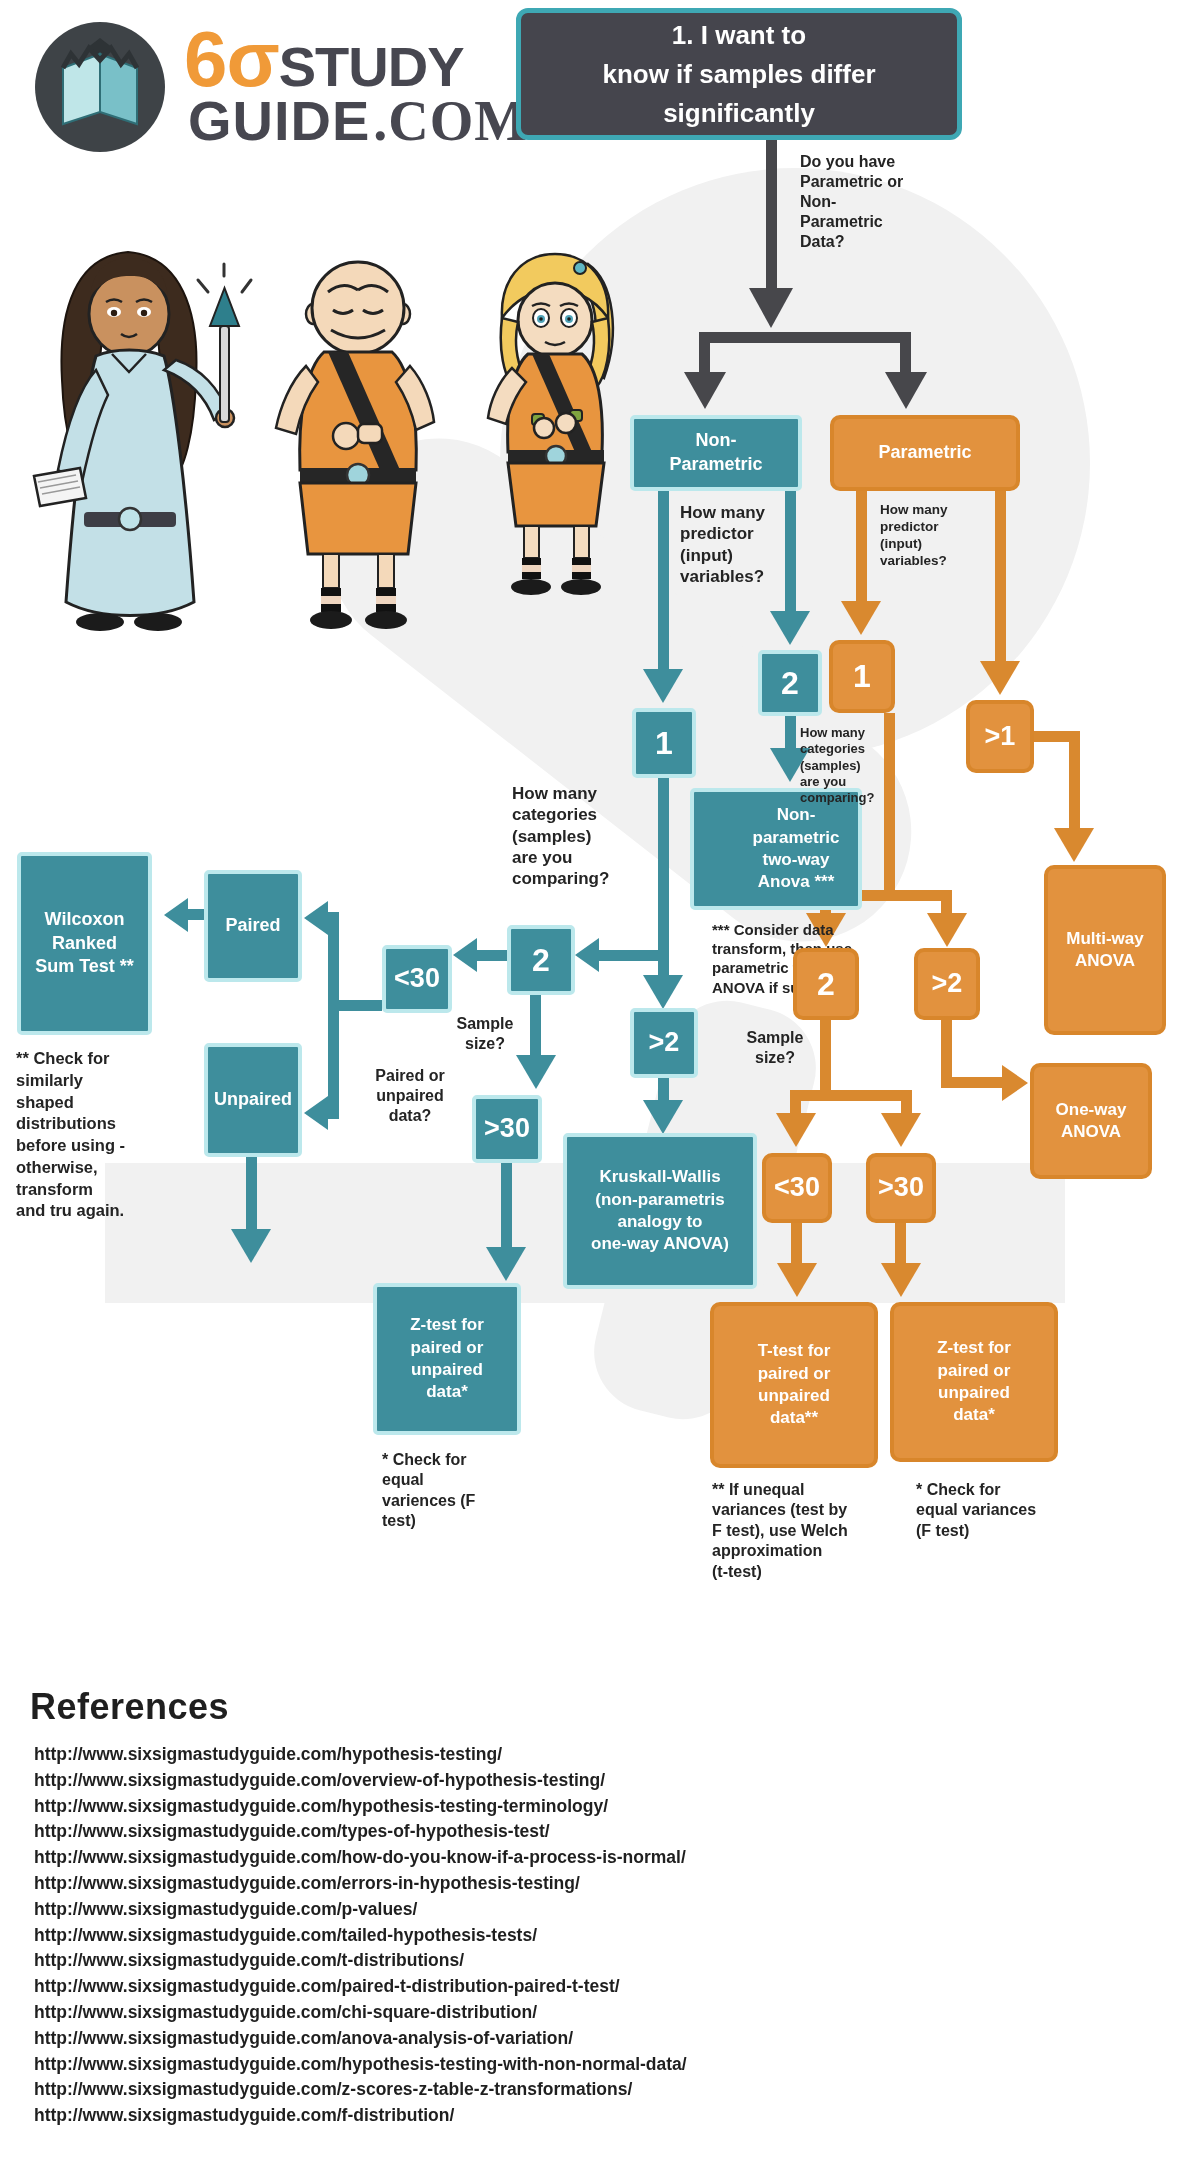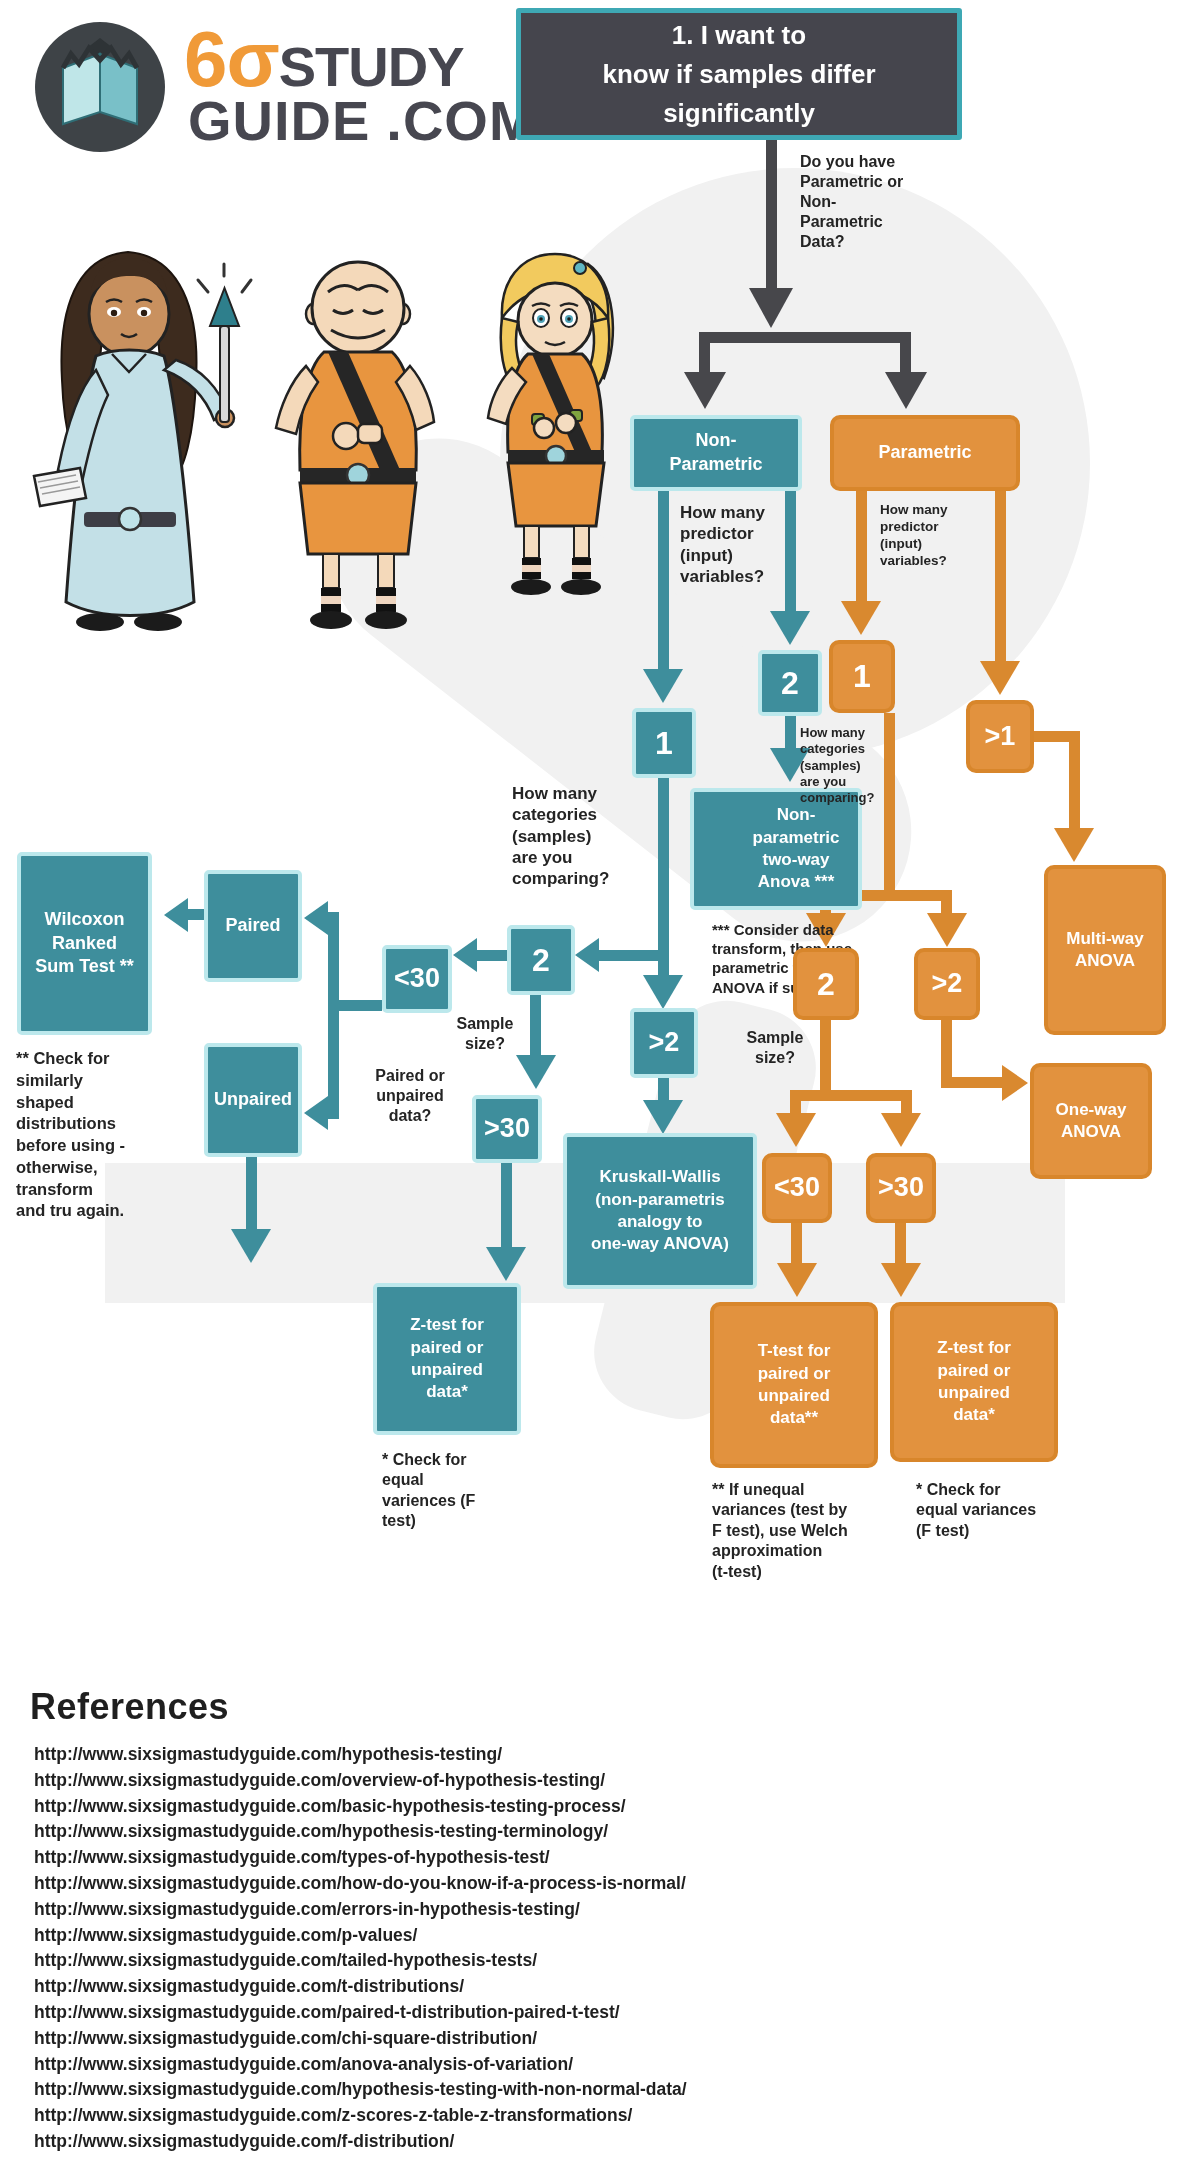--- a/index.html
+++ b/index.html
@@ -3,41 +3,41 @@
 <meta charset="utf-8">
 <style>
   html,body{margin:0;padding:0;background:#ffffff;font-family:"Liberation Sans",sans-serif;}
   #canvas{position:relative;width:1199px;height:2172px;background:#ffffff;overflow:hidden;}
   .wm{position:absolute;background:#F1F1F1;z-index:0;}
   .layer{position:absolute;z-index:2;}
   .box{position:absolute;box-sizing:border-box;display:flex;align-items:center;justify-content:center;
        text-align:center;font-weight:bold;color:#ffffff;white-space:pre-line;z-index:3;line-height:1.32;}
   .teal{background:#3E8E9C;border:4px solid #BCE8EC;border-radius:5px;}
   .orange{background:#E2923E;border:4px solid #D8862B;border-radius:10px;}
-  .titlebox{background:#45454D;border:5px solid #3EA8B4;border-radius:3px;font-size:26px;line-height:1.5;}
+  .titlebox{background:#45454D;border:5px solid #3EA8B4;border-radius:12px;font-size:26px;line-height:1.5;}
   .num{font-size:32px;}
   .cmp{font-size:27px;}
   .line{position:absolute;z-index:2;}
   .tl{background:#3E8E9C;}
   .ol{background:#D9892F;}
   .dl{background:#47474B;}
   .ad{position:absolute;width:0;height:0;z-index:2;
       border-left:20px solid transparent;border-right:20px solid transparent;border-top:34px solid var(--c);}
   .al{position:absolute;width:0;height:0;z-index:2;
       border-top:17px solid transparent;border-bottom:17px solid transparent;border-right:24px solid var(--c);}
   .ar{position:absolute;width:0;height:0;z-index:2;
       border-top:18px solid transparent;border-bottom:18px solid transparent;border-left:26px solid var(--c);}
   .qtext{position:absolute;font-weight:bold;color:#242424;white-space:pre-line;line-height:1.25;z-index:3;}
   .note{position:absolute;font-weight:bold;color:#242424;white-space:pre-line;line-height:1.28;font-size:16px;z-index:3;}
   .logo-circle{position:absolute;left:35px;top:22px;width:130px;height:130px;border-radius:50%;background:#3E4347;z-index:3;}
   .logo-t1{position:absolute;left:184px;top:14px;font-weight:800;letter-spacing:-1px;z-index:3;}
   .logo-t1 .sig{color:#F09A38;font-size:78px;}
   .logo-t1 .st{color:#474750;font-size:56px;}
   .logo-t2{position:absolute;left:188px;top:88px;font-weight:800;color:#474750;font-size:56px;letter-spacing:1px;z-index:3;}
-  .logo-t2 .dotcom{margin-left:16px;}
+  .logo-t2 .dotcom{margin-left:3px;font-family:Liberation Serif, serif;}
   #refs{position:absolute;left:30px;top:1686px;z-index:3;}
   #refs h1{margin:0 0 14px 0;font-size:36px;font-weight:800;color:#1F1F1F;letter-spacing:0.5px;}
   .ref-line{font-size:17.5px;font-weight:bold;color:#1F1F1F;line-height:25.8px;padding-left:4px;}
 </style>
 </head>
 <body>
 
 <div id="canvas">
 
   <div class="wm" style="left:500px;top:168px;width:590px;height:590px;border-radius:50%;"></div>
@@ -339,21 +339,20 @@
 (t-test)</div>
   <div class="note" style="left:916px;top:1480px;width:150px;">* Check for
 equal variances
 (F test)</div>
 
   <div id="refs">
     <h1>References</h1>
     <div>
         <div class="ref-line">http://www.sixsigmastudyguide.com/hypothesis-testing/</div>
         <div class="ref-line">http://www.sixsigmastudyguide.com/overview-of-hypothesis-testing/</div>
-        <div class="ref-line">http://www.sixsigmastudyguide.com/basic-hypothesis-testing-process/</div>
         <div class="ref-line">http://www.sixsigmastudyguide.com/hypothesis-testing-terminology/</div>
         <div class="ref-line">http://www.sixsigmastudyguide.com/types-of-hypothesis-test/</div>
         <div class="ref-line">http://www.sixsigmastudyguide.com/how-do-you-know-if-a-process-is-normal/</div>
         <div class="ref-line">http://www.sixsigmastudyguide.com/errors-in-hypothesis-testing/</div>
         <div class="ref-line">http://www.sixsigmastudyguide.com/p-values/</div>
         <div class="ref-line">http://www.sixsigmastudyguide.com/tailed-hypothesis-tests/</div>
         <div class="ref-line">http://www.sixsigmastudyguide.com/t-distributions/</div>
         <div class="ref-line">http://www.sixsigmastudyguide.com/paired-t-distribution-paired-t-test/</div>
         <div class="ref-line">http://www.sixsigmastudyguide.com/chi-square-distribution/</div>
         <div class="ref-line">http://www.sixsigmastudyguide.com/anova-analysis-of-variation/</div>

